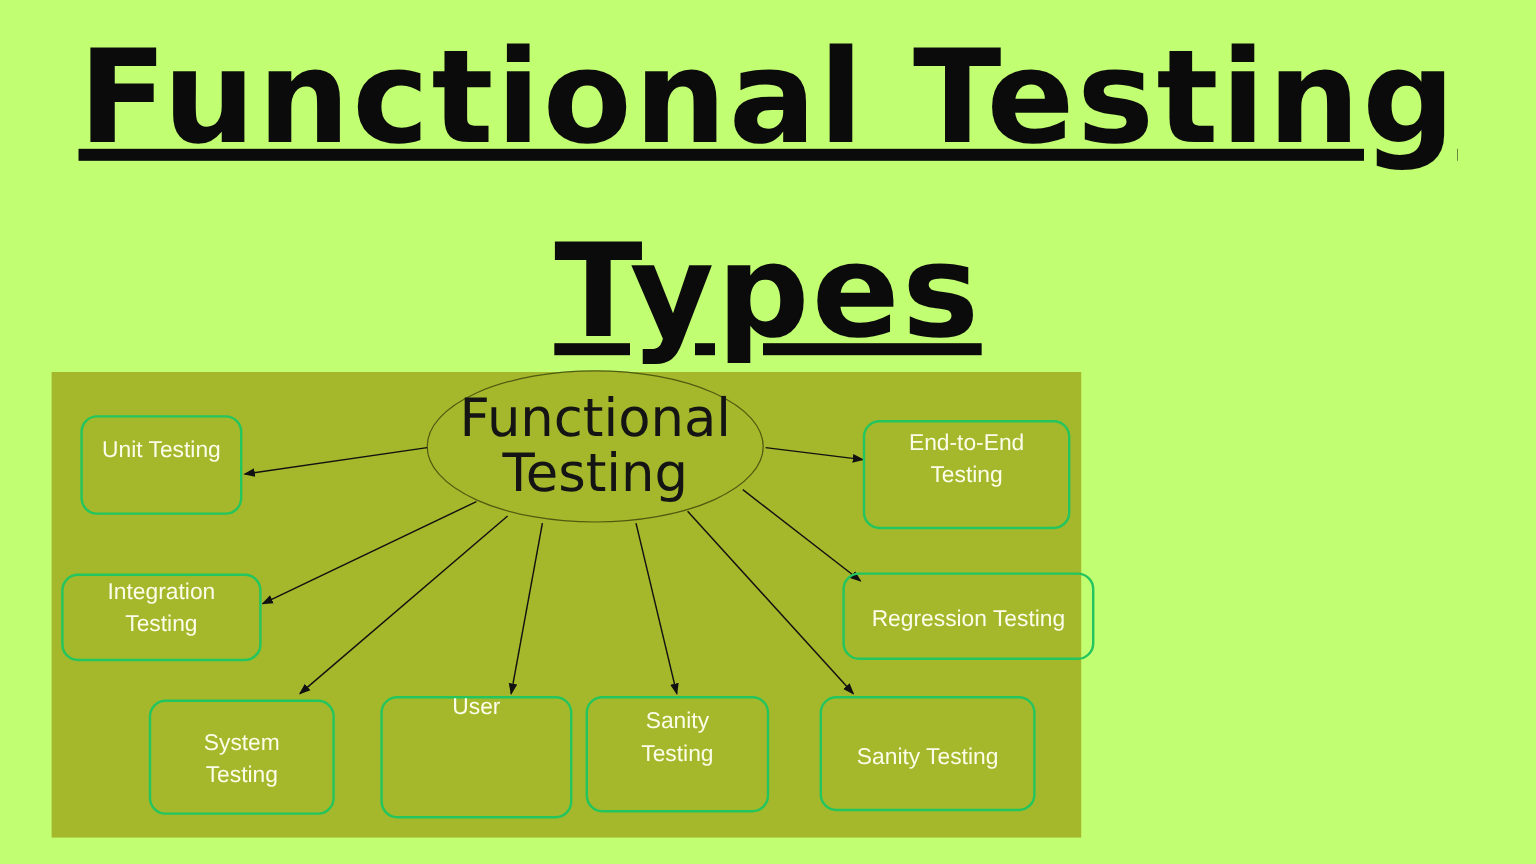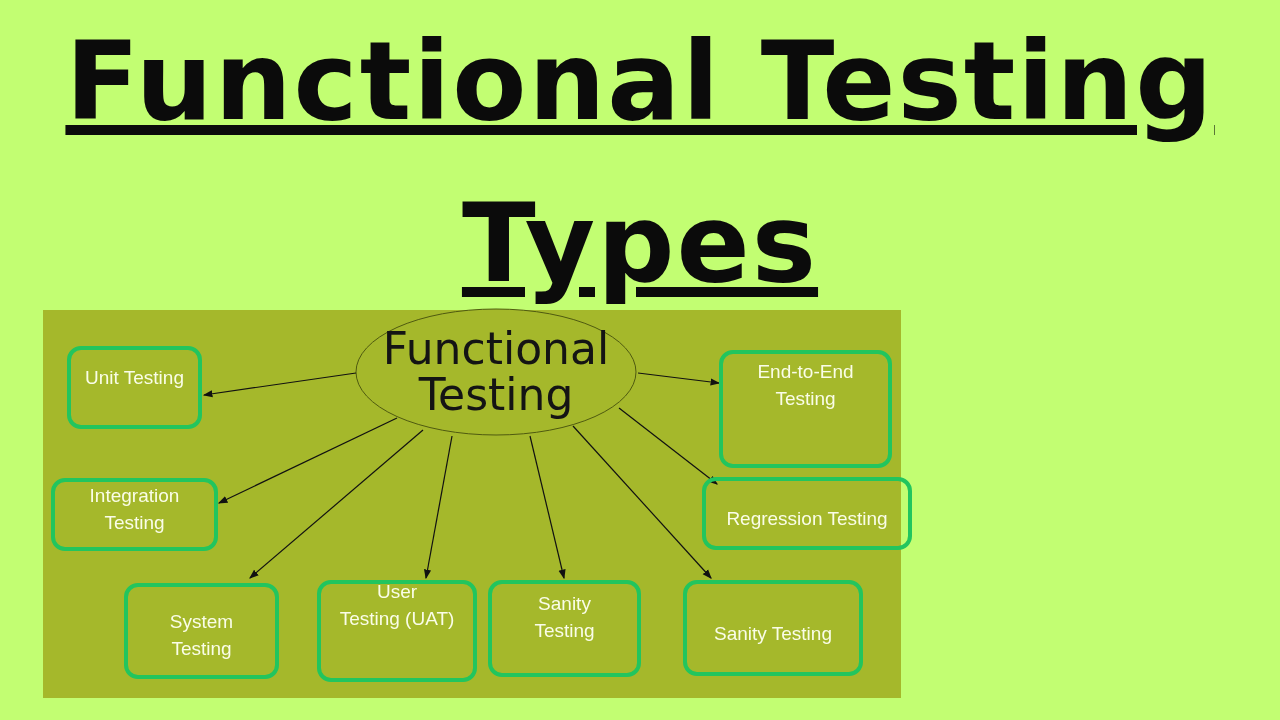--- a/index.html
+++ b/index.html
@@ -2,21 +2,21 @@
 <html><head>
 <meta charset="utf-8">
 <style>
   html,body{margin:0;padding:0;}
   body{width:1280px;height:720px;background:#c2fe72;position:relative;overflow:hidden;font-family:"DejaVu Sans",sans-serif;}
   .title{position:absolute;left:0;width:1280px;text-align:center;font-weight:bold;color:#0b0b0b;font-size:108px;line-height:1;letter-spacing:2px;text-decoration:underline;}
   .t1{top:28px;}
   .t2{top:190px;}
   .panel{position:absolute;left:43px;top:310px;width:858px;height:388px;background:#a5b82b;}
   svg.lines{position:absolute;left:0;top:0;}
-  .box{position:absolute;border:4px solid #22c55e;border-radius:14px;color:#fafde8;font-size:19px;text-align:center;line-height:27px;box-sizing:border-box;font-family:"Liberation Sans",sans-serif;}
+  .box{position:absolute;border:2px solid #22c55e;border-radius:14px;color:#fafde8;font-size:19px;text-align:center;line-height:27px;box-sizing:border-box;font-family:"Liberation Sans",sans-serif;}
   .ell-text{position:absolute;color:#141414;font-size:44px;text-align:center;line-height:46px;font-family:"DejaVu Sans",sans-serif;}
 </style>
 </head>
 <body>
 
 <div class="title t1">Functional Testing</div>
 <div class="title t2">Types</div>
 
 <div class="panel"></div>
 
@@ -53,32 +53,31 @@
   <div>Testing</div>
 </div>
 
 <div class="box" style="left:124px;top:583px;width:155px;height:96px;padding-top:21px;">
   <div>System</div>
   <div>Testing</div>
 </div>
 
 <div class="box" style="left:317px;top:580px;width:160px;height:102px;padding-top:0px;line-height:27px;">
   <div style="margin-top:-6px;">User</div>
-  <div>Testing (UAT)</div>
 </div>
 
 <div class="box" style="left:488px;top:580px;width:153px;height:97px;padding-top:6px;">
   <div>Sanity</div>
   <div>Testing</div>
 </div>
 
 <div class="box" style="left:683px;top:580px;width:180px;height:96px;padding-top:36px;text-align:center;">
   <div>Sanity Testing</div>
 </div>
 
 <div class="box" style="left:702px;top:477px;width:210px;height:73px;padding-top:24px;">
   <div>Regression Testing</div>
 </div>
 
-<div class="box" style="left:719px;top:350px;width:173px;height:118px;padding-top:4px;">
+<div class="box" style="left:719px;top:350px;width:173px;height:91px;padding-top:4px;">
   <div>End-to-End</div>
   <div>Testing</div>
 </div>
 
 </body></html>

